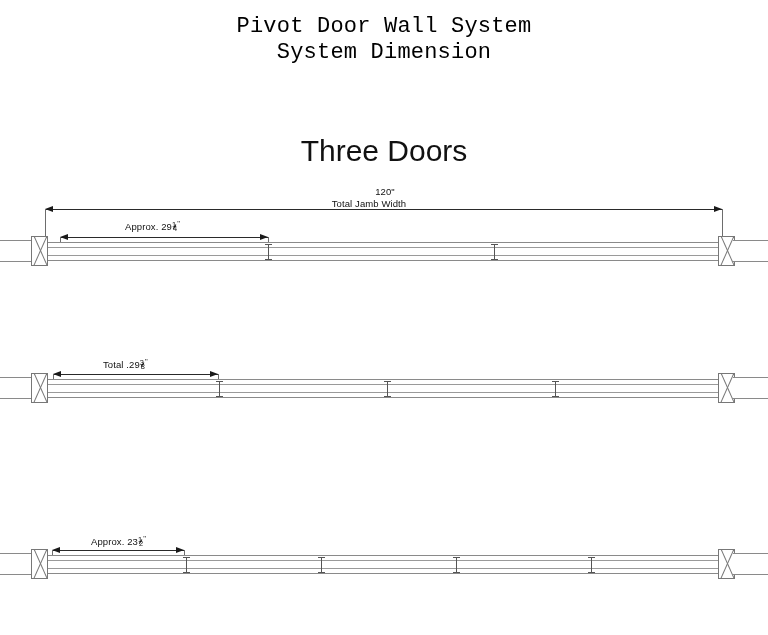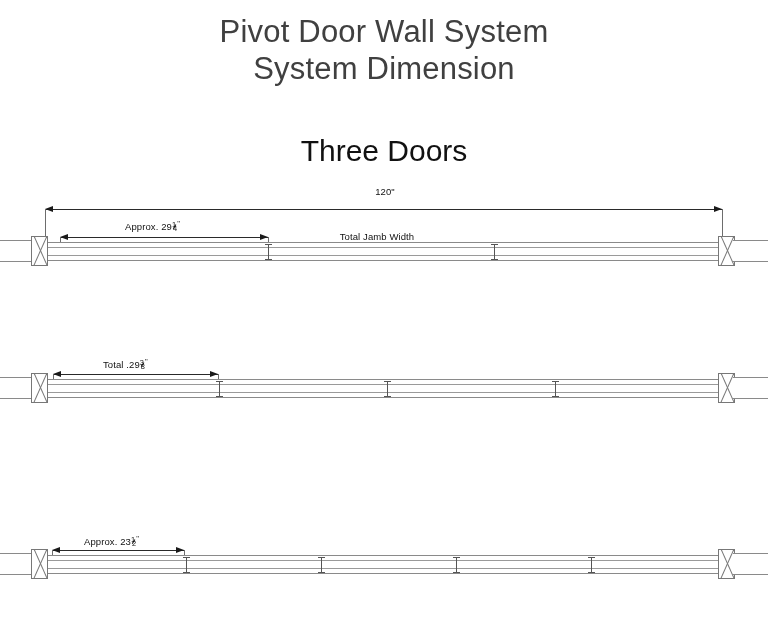--- a/index.html
+++ b/index.html
@@ -13,24 +13,25 @@
   }
   .sheet{position:absolute;inset:0;}
 
   
   .title-block{
     position:absolute;left:0;right:0;top:14px;
     text-align:center;
     line-height:1.18;
   }
   .title-line{
-    font-size:31px;
+    font-size:22px;
     font-weight:400;
     letter-spacing:.2px;
-    color:#404040;
+    color:#000000;
+    font-family:Liberation Mono, monospace;
   }
   .section-title{
     position:absolute;
     left:0;right:0;
     text-align:center;
     font-size:30px;
     font-weight:400;
     color:#111;
   }
   #st-three{top:134px;}
@@ -133,21 +134,21 @@
   <div class="title-block">
     <div class="title-line">Pivot Door Wall System</div>
     <div class="title-line">System Dimension</div>
   </div>
 
   <div class="section-title" id="st-three">Three Doors</div>
 
   <div class="asm" style="top:0;">
 
     <div class="dimtext center" style="left:324px;top:186px;width:122px;">120"</div>
-    <div class="dimtext center" style="left:316px;top:198px;width:122px;margin-top:33px;">Total Jamb Width</div>
+    <div class="dimtext center" style="left:308px;top:198px;width:122px;">Total Jamb Width</div>
 
     <div class="dim" style="left:45px;top:209px;width:677px;">
       <span class="arrow l"></span>
       <span class="arrow r"></span>
     </div>
     <div class="ext" style="left:45px;top:209px;height:32px;"></div>
     <div class="ext" style="left:722px;top:209px;height:32px;"></div>
 
     <div class="dimtext" style="left:125px;top:219px;">
       <span>Approx. 29</span><span class="frac"><span class="num">1</span><span class="bar"></span><span class="den">4</span></span><span class="inch">"</span>
@@ -233,21 +234,21 @@
     <div class="jamb" style="left:718px;top:373px;width:17px;height:30px;">
       <span class="x1"></span>
       <span class="x2"></span>
     </div>
     <div class="stub" style="left:733px;top:377px;width:35px;height:22px;"></div>
   </div>
 
 
   <div class="asm" style="top:0;">
 
-    <div class="dimtext" style="left:84px;top:534px;text-align:right;">
+    <div class="dimtext" style="left:91px;top:534px;text-align:right;">
       <span>Approx. 23</span><span class="frac"><span class="num">1</span><span class="bar"></span><span class="den">2</span></span><span class="inch">"</span>
     </div>
 
     <div class="dim" style="left:52px;top:550px;width:132px;">
       <span class="arrow l"></span>
       <span class="arrow r"></span>
     </div>
     <div class="ext" style="left:52px;top:550px;height:10px;"></div>
     <div class="ext" style="left:184px;top:550px;height:22px;"></div>
 

